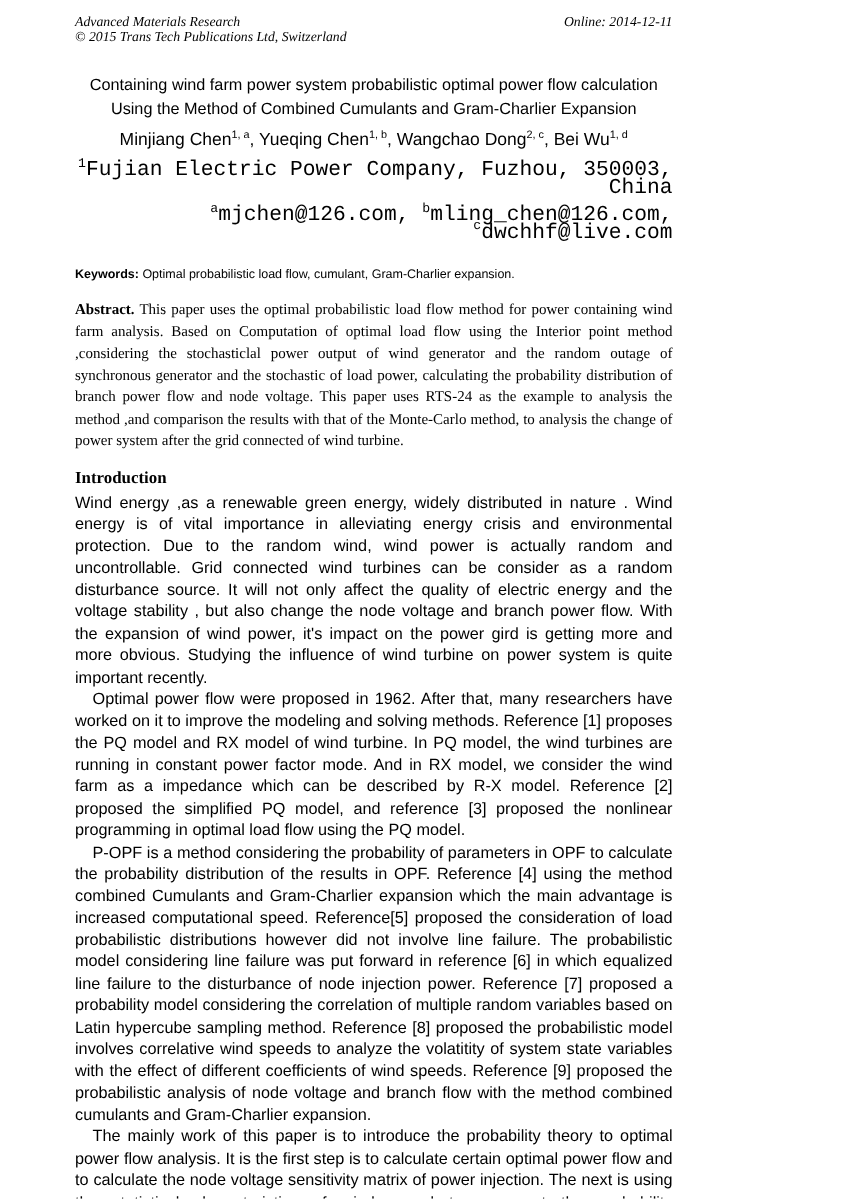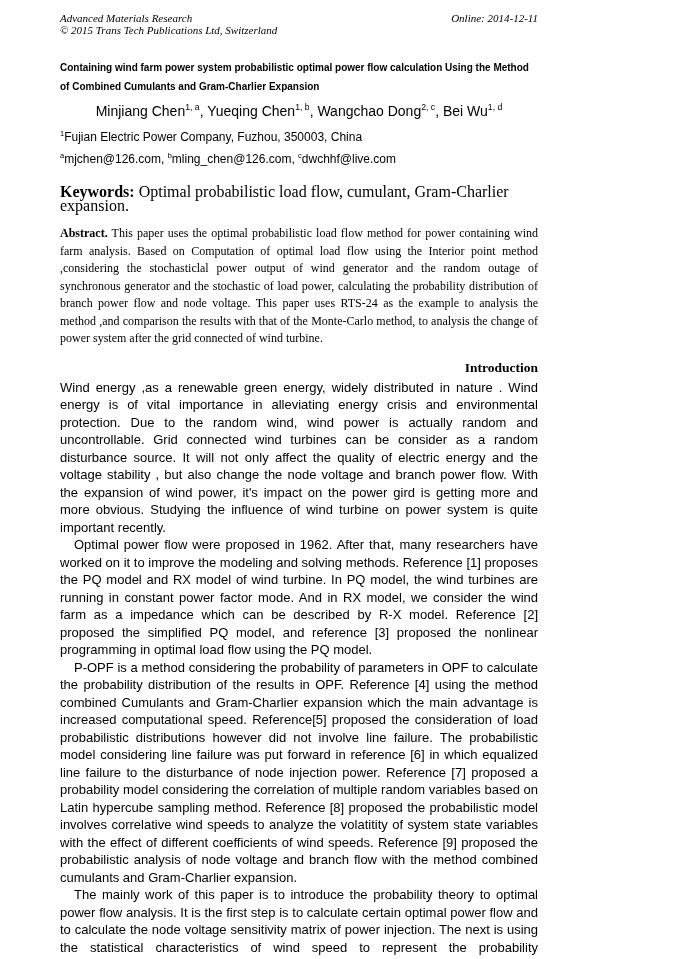--- a/index.html
+++ b/index.html
@@ -25,69 +25,69 @@
     font-family: "Liberation Serif", serif;
     font-style: italic;
     font-size: 11px;
     line-height: 12px;
   }
   .hdr-left div { white-space: nowrap; }
   .hdr-right { white-space: nowrap; }
   
   .title {
     margin-top: 22px;
+    text-align: center;
     font-family: "Liberation Sans", sans-serif;
-    font-weight: bold;
-    font-size: 10px;
+    font-weight: normal;
+    font-size: 13px;
     line-height: 19px;
   }
   .authors {
     margin-top: 7px;
     text-align: center;
     font-family: "Liberation Sans", sans-serif;
     font-size: 14px;
     line-height: 17px;
   }
   .authors sup, .affil sup, .emails sup {
     font-size: 0.62em;
     line-height: 0;
     vertical-align: super;
   }
   .affil, .emails {
-    text-align: left;
-    font-family: Liberation Sans, sans-serif;
-    font-size: 12px;
+    text-align: right;
+    font-family: Liberation Mono, monospace;
+    font-size: 17px;
     line-height: 14px;
     margin-top: 8px;
   }
   .affil-1 { margin-top: 10px; }
   
   .keywords {
     margin-top: 19px;
-    font-family: Liberation Serif, serif;
-    font-size: 16px;
+    font-family: Liberation Sans, sans-serif;
+    font-size: 10px;
     line-height: 14px;
   }
   .keywords .kw-label { font-weight: bold; }
   
   .abstract {
     margin-top: 12px;
     font-family: "Liberation Serif", serif;
     font-size: 12px;
     line-height: 17.5px;
     text-align: justify;
   }
   .abstract .abs-label { font-weight: bold; }
   .section-heading {
     margin: 4px 0 0 0;
     font-family: "Liberation Serif", serif;
     font-weight: bold;
     font-size: 13.5px;
     line-height: 15px;
-    text-align: right;
   }
   .body-text {
     margin-top: 4px;
     font-family: Liberation Sans, sans-serif;
     font-size: 13px;
     line-height: 17.5px;
     text-align: justify;
   }
   .body-text p { margin: 0; }
   .body-text p + p { text-indent: 14px; }

